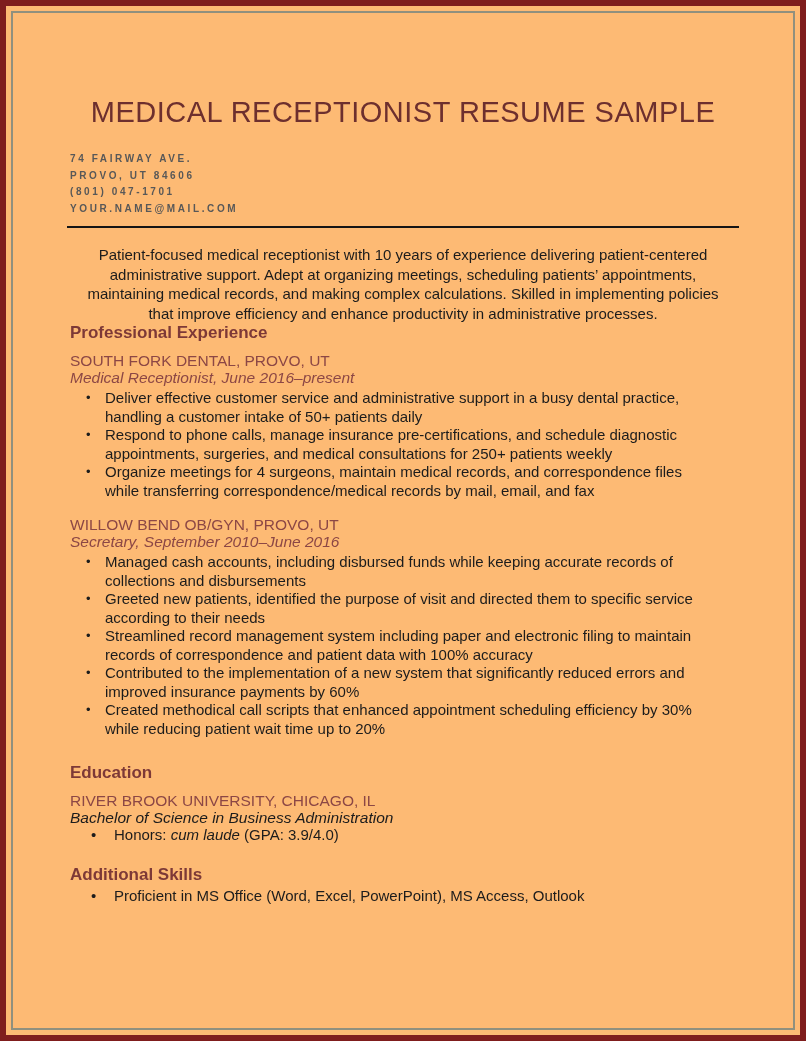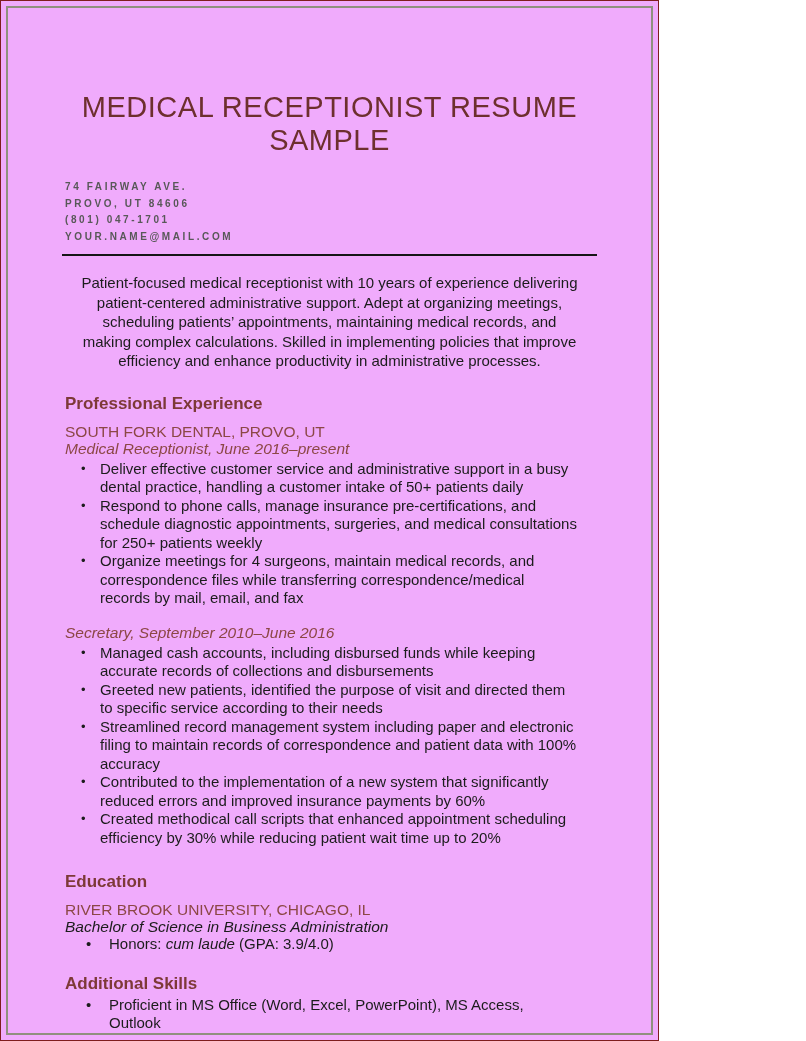--- a/index.html
+++ b/index.html
@@ -4,23 +4,23 @@
 <style>
   * { margin: 0; padding: 0; box-sizing: border-box; }
   html, body { background: #ffffff; }
   body {
     width: 806px; height: 1041px;
     font-family: "Liberation Sans", sans-serif;
     color: #1c1c1c;
   }
   .sheet {
     position: relative;
-    width: 659px; height: 1041px;
-    background: #f0abfc;
-    border: 1px solid #7f1d1d;
+    width: 806px; height: 1041px;
+    background: #fdba74;
+    border: 6px solid #7f1d1d;
     padding: 0 64px;
     overflow: hidden;
   }
   .frame {
     position: absolute; inset: 5px;
     border: 2px solid #90907e;
     pointer-events: none;
   }
   
   .title {
@@ -54,21 +54,21 @@
     line-height: 19.5px;
     color: #1c1c1c;
   }
   
   .section-heading {
     color: #7d3937;
     font-size: 17px;
     font-weight: 700;
     line-height: 19px;
   }
-  .heading-experience { margin-top: 23px; }
+  .heading-experience { }
   .heading-education  { margin-top: 25px; }
   .heading-skills     { margin-top: 20px; }
   .employer {
     margin-top: 10px;
     color: #8c4745;
     font-size: 15.5px;
     line-height: 17px;
   }
   .role {
     color: #8c4745;
@@ -133,20 +133,21 @@
       <div class="employer">SOUTH FORK DENTAL, PROVO, UT</div>
       <div class="role">Medical Receptionist, June 2016–present</div>
       <ul class="bullets">
           <li>Deliver effective customer service and administrative support in a busy dental practice, handling a customer intake of 50+ patients daily</li>
           <li>Respond to phone calls, manage insurance pre-certifications, and schedule diagnostic appointments, surgeries, and medical consultations for 250+ patients weekly</li>
           <li>Organize meetings for 4 surgeons, maintain medical records, and correspondence files while transferring correspondence/medical records by mail, email, and fax</li>
         </ul>
     </div>
 
     <div class="job job-second">
+      <div class="employer">WILLOW BEND OB/GYN, PROVO, UT</div>
       <div class="role">Secretary, September 2010–June 2016</div>
       <ul class="bullets">
           <li>Managed cash accounts, including disbursed funds while keeping accurate records of collections and disbursements</li>
           <li>Greeted new patients, identified the purpose of visit and directed them to specific service according to their needs</li>
           <li>Streamlined record management system including paper and electronic filing to maintain records of correspondence and patient data with 100% accuracy</li>
           <li>Contributed to the implementation of a new system that significantly reduced errors and improved insurance payments by 60%</li>
           <li>Created methodical call scripts that enhanced appointment scheduling efficiency by 30% while reducing patient wait time up to 20%</li>
         </ul>
     </div>
   </section>

